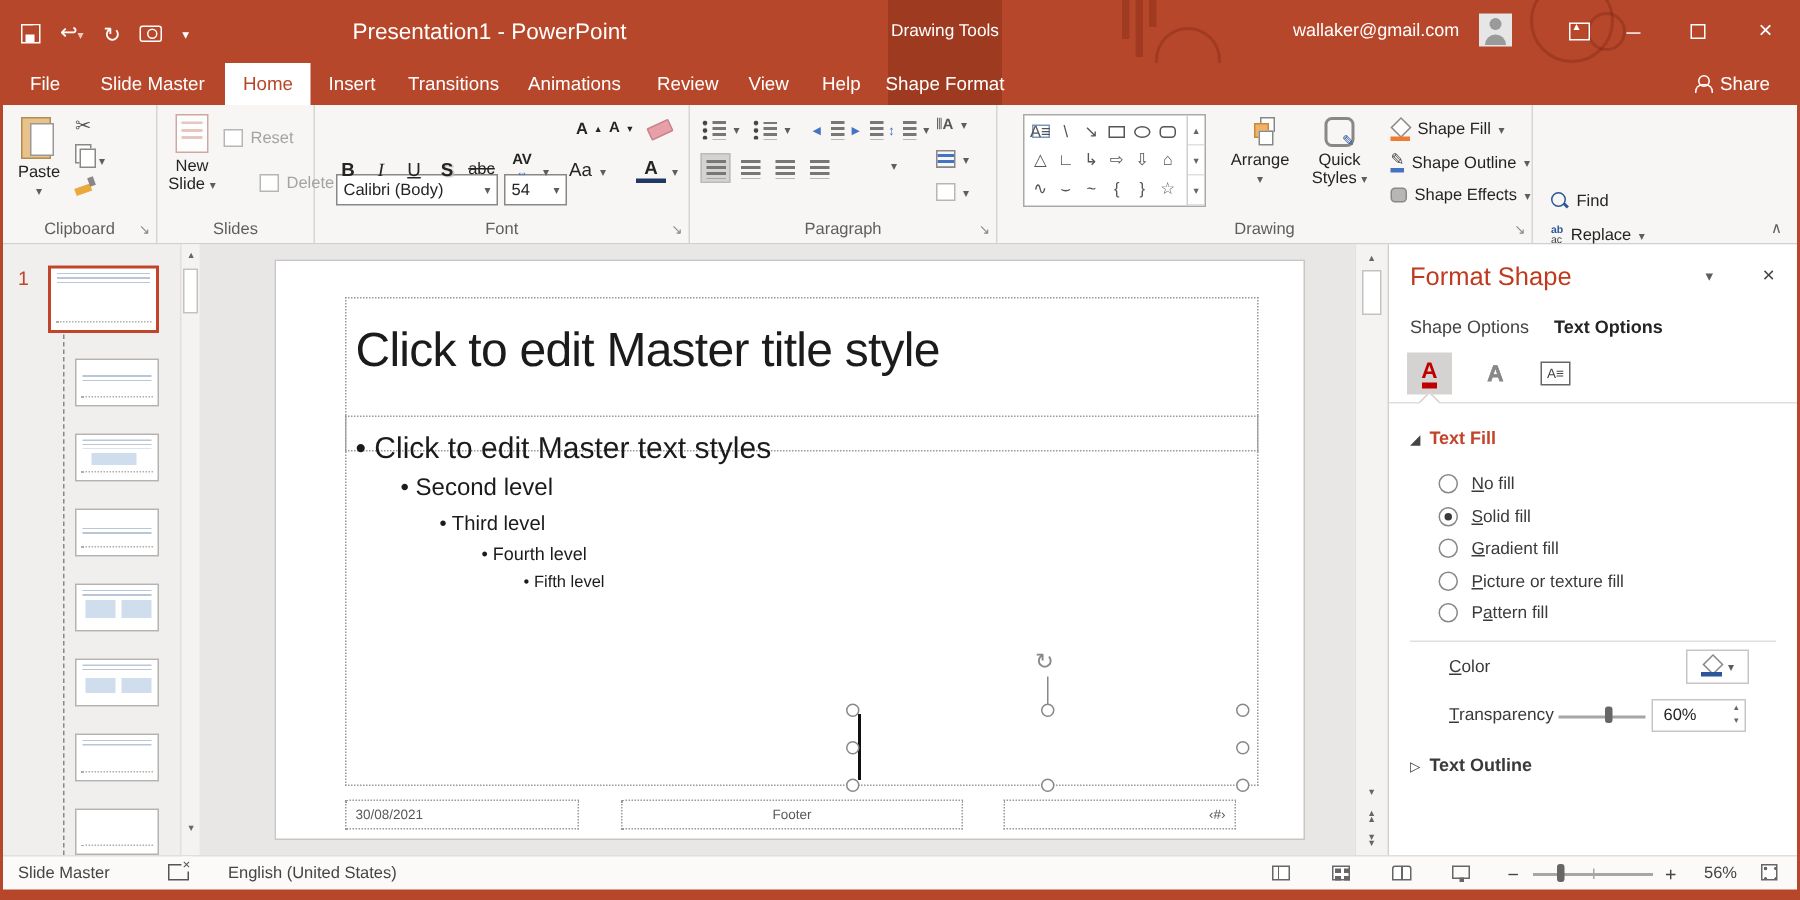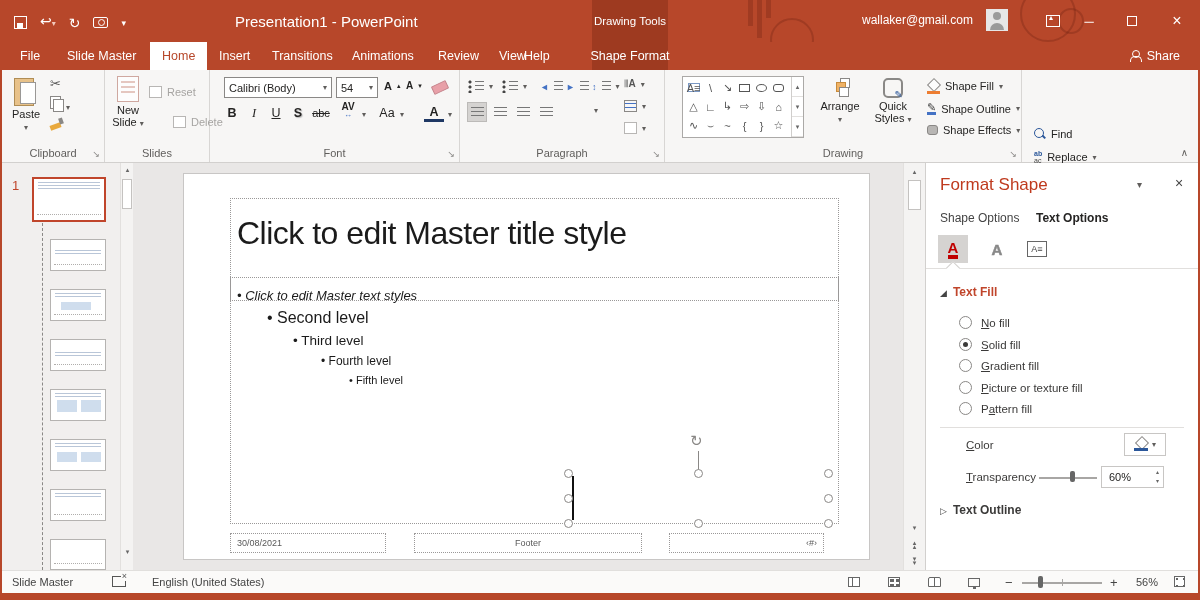--- a/index.html
+++ b/index.html
@@ -43,21 +43,21 @@
   .person-sm::after { content:""; position:absolute; left:0; bottom:0; width:10px; height:5px; border:1.2px solid #fff; border-bottom:none; border-radius:5px 5px 0 0; }
 
   
   .ribbon { position:absolute; left:2px; top:70px; width:1196px; height:93px; background:#f7f6f5; border-bottom:1px solid #d2d0ce; font-size:11px; }
   .grp { position:absolute; top:0; height:92px; border-right:1px solid #d8d6d4; }
   .grp-label { position:absolute; bottom:3px; left:0; right:0; text-align:center; color:#605e5c; font-size:11px; }
   .launcher { position:absolute; bottom:3px; right:4px; color:#8a8886; font-size:9px; cursor:default; }
   .bigbtn { position:absolute; text-align:center; color:#252423; font-size:11px; }
   .dd { color:#605e5c; font-size:8px; }
   .dis { color:#a6a4a2 !important; }
-  .combo { position:absolute; height:21px; background:#fff; border:1px solid #8a8886; display:flex; align-items:center; font-size:11px; padding:0 4px; justify-content:space-between; }
+  .combo { position:absolute; height:21px; background:#fff; border:1px solid #8a8886; display:flex; align-items:center; font-size:11px; padding:0 4px; justify-content:space-between;margin-top:39px; }
   .fbtn { position:absolute; width:20px; height:20px; display:flex; align-items:center; justify-content:center; font-size:12.5px; }
   .sel { background:#d5d3d1; border:1px solid #bcbab8; }
   
   .i-clip { display:inline-block; width:24px; height:30px; position:relative; }
   .i-clip::before { content:""; position:absolute; left:0; top:2px; width:18px; height:26px; background:#e8c28a; border:1px solid #b08d55; }
   .i-clip::after { content:""; position:absolute; left:6px; top:6px; width:14px; height:20px; background:#fff; border:1px solid #9a9896; }
   .i-copy { display:inline-block; width:13px; height:14px; position:relative; }
   .i-copy::before,.i-copy::after { content:""; position:absolute; width:9px; height:11px; background:#fff; border:1px solid #8a8886; }
   .i-copy::after { left:3px; top:3px; }
   .i-paint { display:inline-block; width:13px; height:12px; position:relative; }
@@ -217,21 +217,21 @@
 
   <div class="tabrow">
     <span class="rtab" style="left:8px;">File</span>
     <span class="rtab" style="left:55px;">Slide Master</span>
     <span class="rtab active" style="left:150px;">Home</span>
     <span class="rtab" style="left:207px;">Insert</span>
     <span class="rtab" style="left:260px;">Transitions</span>
     <span class="rtab" style="left:340px;">Animations</span>
     <span class="rtab" style="left:426px;">Review</span>
     <span class="rtab" style="left:487px;">View</span>
-    <span class="rtab" style="left:512px;">Help</span>
+    <span class="rtab" style="left:536px;">Help</span>
     <span class="rtab ctx" style="left:592px; width:76px;">Shape Format</span>
     <span class="share">
         <span class="person-sm"></span>
         <span>Share</span>
       </span>
   </div>
 
   <div class="ribbon">
 
     <div class="grp" style="left:0; width:103px;">
@@ -482,21 +482,21 @@
         <span class="sc-btn" style="top:382px;">▾</span>
       </div>
     </div>
 
     <div class="canvas">
       <div class="slide">
         <div class="ph ph-title">
           <div class="t">Click to edit Master title style</div>
         </div>
         <div class="ph ph-body">
-          <div class="bl" style="font-size:13px; margin:10px 0 0 6px;font-style:italic;">• <span>Click to edit Master text styles</span></div>
+          <div class="bl" style="font-size:20px; margin:10px 0 0 6px;">• <span>Click to edit Master text styles</span></div>
           <div class="bl" style="font-size:16px; margin:6px 0 0 36px;">• <span>Second level</span></div>
           <div class="bl" style="font-size:13.5px; margin:6px 0 0 62px;">• <span>Third level</span></div>
           <div class="bl" style="font-size:12px; margin:6px 0 0 90px;">• <span>Fourth level</span></div>
           <div class="bl" style="font-size:11px; margin:6px 0 0 118px;">• <span>Fifth level</span></div>
         </div>
 
         <div class="ph ph-foot" style="left:46px; width:156px; padding-left:6px;">
             <span>30/08/2021</span>
           </div>
         <div class="ph ph-foot" style="left:230px; width:228px; justify-content:center;">

